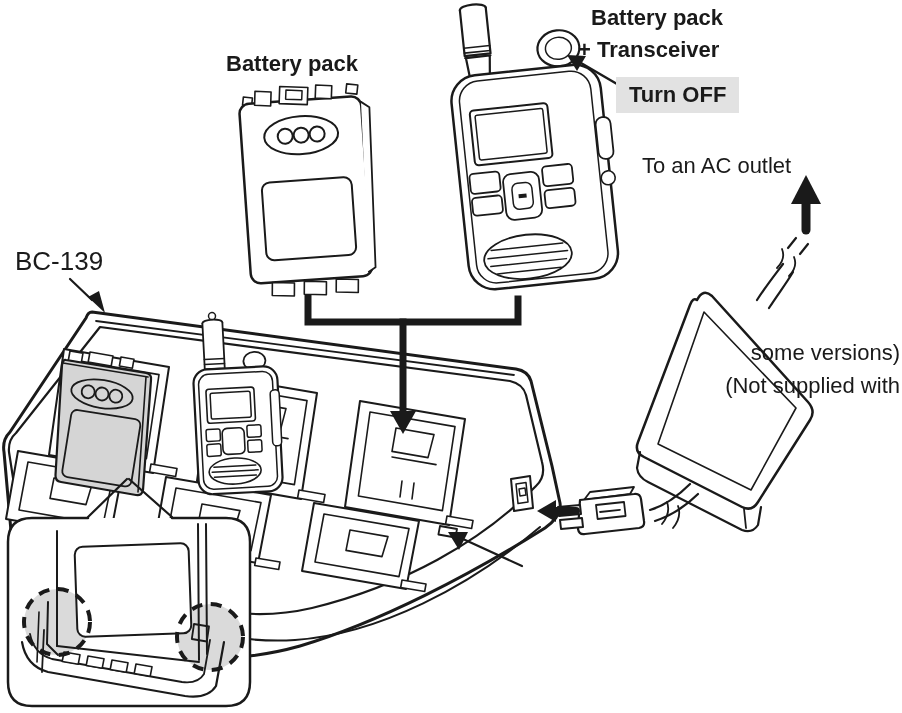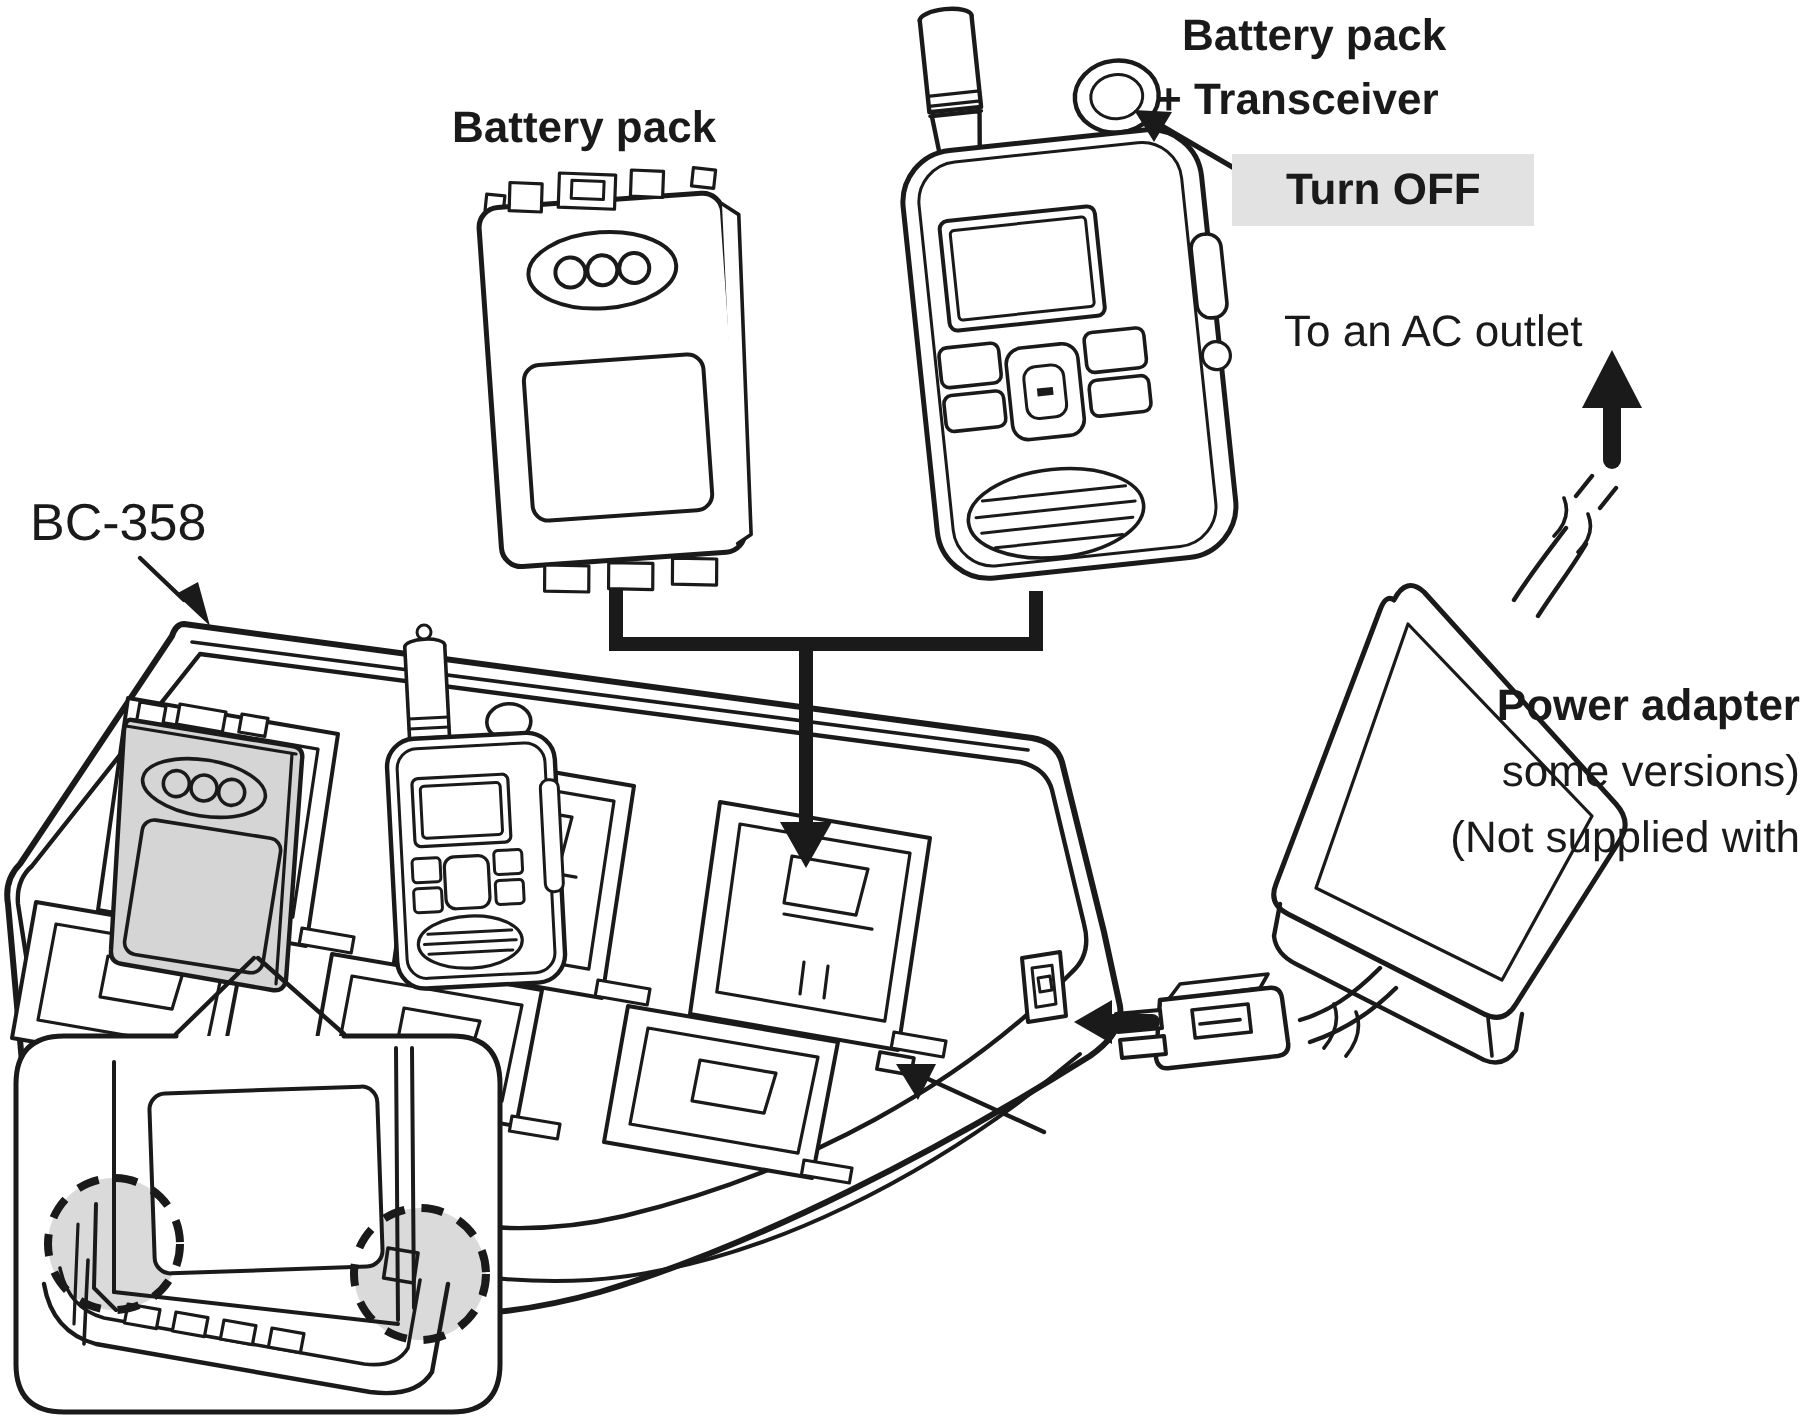--- a/index.html
+++ b/index.html
@@ -15,21 +15,21 @@
   svg .gy{fill:var(--gray);}
   svg .gy2{fill:var(--gray2);stroke:none;}
   svg .fd{fill:var(--line);stroke:none;}
   svg .s15{stroke-width:1.5;} svg .s16{stroke-width:1.6;} svg .s18{stroke-width:1.8;}
   svg .s22{stroke-width:2.2;} svg .s25{stroke-width:2.5;} svg .s3{stroke-width:3;}
   svg .s7{stroke-width:7;stroke-linejoin:miter;stroke-linecap:square;}
   svg .s8{stroke-width:8;} svg .s9{stroke-width:9;}
   svg .dash{fill:none;stroke:var(--line);stroke-width:4;stroke-dasharray:11 8.5;}
   .lbl{position:absolute;white-space:nowrap;font-size:22px;line-height:32px;}
   .b{font-weight:bold;}
-  .hl{background:var(--hl);padding:2px 27px;}
+  .hl{background:var(--hl);padding:2px 13px;}
   .right{text-align:right;}
 </style>
 </head>
 <body>
 
 <div class="canvas">
 <svg width="902" height="713" viewBox="0 0 902 713">
 
   <g>
     <path class="ln s3 w" d="M 92,312 L 516,369 Q 528,371 531,381 L 552,466 L 560,503 Q 562,516 545,528
@@ -261,21 +261,20 @@
 
   <div class="lbl b" style="left:578px;top:2px;">
     <div style="padding-left:13px;">Battery pack</div>
     <div>+ Transceiver</div>
   </div>
 
   <div class="lbl b hl" style="left:616px;top:77px;">Turn OFF</div>
 
   <div class="lbl" style="left:642px;top:150px;">To an AC outlet</div>
 
-  <div class="lbl" style="left:15px;top:245px;font-size:26px;">BC-358</div>
+  <div class="lbl" style="left:15px;top:245px;font-size:26px;">BC-139</div>
 
   <div class="lbl right" style="right:2px;top:336px;line-height:33px;">
-    <div class="b">Power adapter</div>
     <div>some versions)</div>
     <div>(Not supplied with</div>
   </div>
 
 </div>
 
 </body></html>

